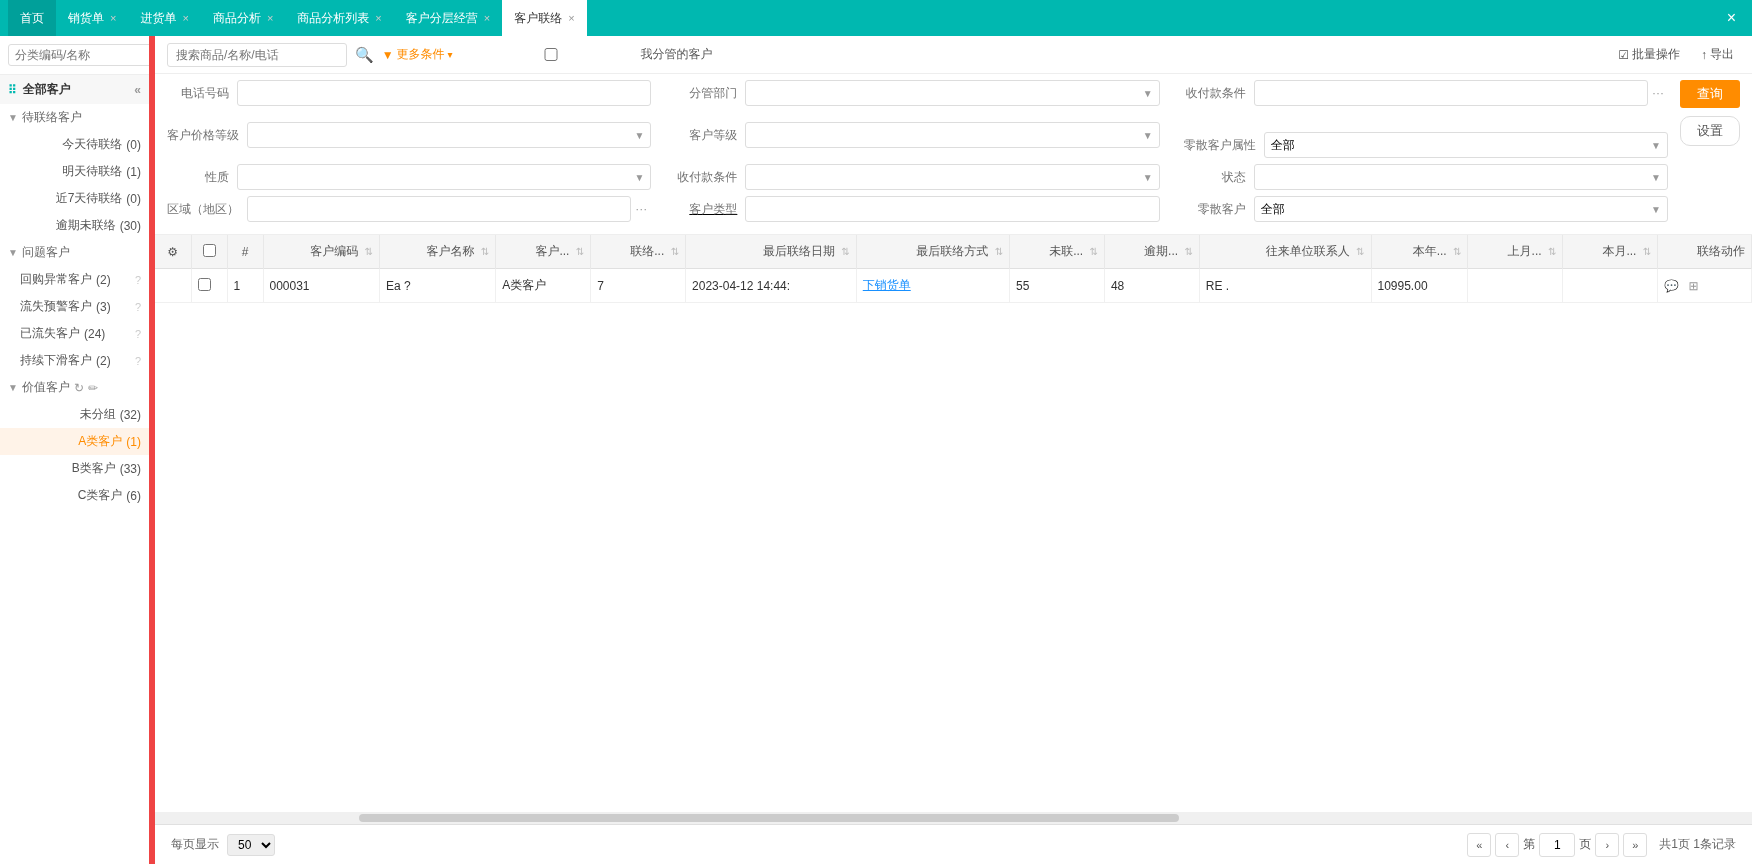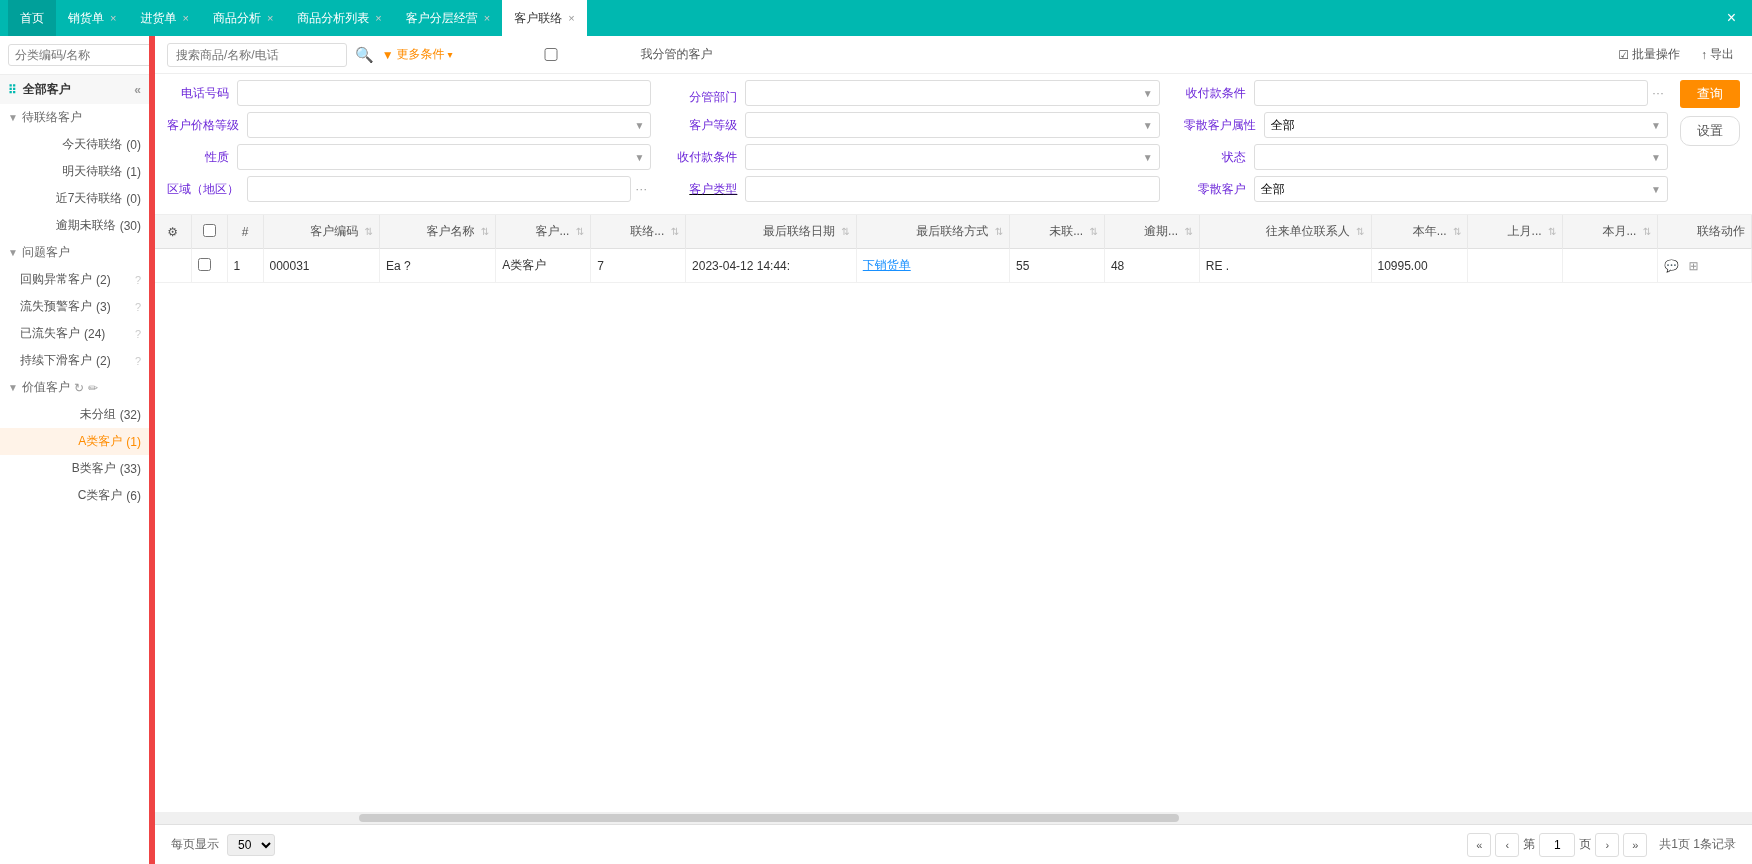--- a/index.html
+++ b/index.html
@@ -187,21 +187,21 @@
       margin-bottom: 6px;
       gap: 0;
     }
     .filter-cell {
       display: flex;
       align-items: center;
       flex: 1;
       min-width: 0;
     }
     .filter-label {
-      color: #6d28d9;
+      color: #737373;
       white-space: nowrap;
       min-width: 70px;
       text-align: right;
       padding-right: 8px;
     }
     .filter-input {
       flex: 1;
       border: 1px solid #ddd;
       border-radius: 3px;
       padding: 4px 6px;
@@ -509,21 +509,21 @@
 
     <div class="adv-filters-wrapper">
       <div style="display:flex; padding: 6px 12px;">
         <div class="filter-rows-wrap">
 
           <div class="filter-row">
             <div class="filter-cell">
               <span class="filter-label">电话号码</span>
               <div class="filter-input" style="height:26px;"></div>
             </div>
-            <div class="filter-cell" style="margin-left:24px;align-items:flex-end;">
+            <div class="filter-cell" style="margin-left:24px;">
               <span class="filter-label">分管部门</span>
               <div class="filter-select" style="height:26px;">
                 <span></span>
                 <span class="arrow-down">▼</span>
               </div>
             </div>
             <div class="filter-cell" style="margin-left:24px;">
               <span class="filter-label">收付款条件</span>
               <div class="filter-input" style="height:26px;"></div>
               <span class="filter-dots">···</span>
@@ -538,21 +538,21 @@
                 <span class="arrow-down">▼</span>
               </div>
             </div>
             <div class="filter-cell" style="margin-left:24px;">
               <span class="filter-label">客户等级</span>
               <div class="filter-select" style="height:26px;">
                 <span></span>
                 <span class="arrow-down">▼</span>
               </div>
             </div>
-            <div class="filter-cell" style="margin-left:24px;">
+            <div class="filter-cell" style="margin-left:24px;margin-top:20px;">
               <span class="filter-label">零散客户属性</span>
               <div class="filter-select" style="height:26px;">
                 <span>全部</span>
                 <span class="arrow-down">▼</span>
               </div>
             </div>
           </div>
 
           <div class="filter-row">
             <div class="filter-cell">

